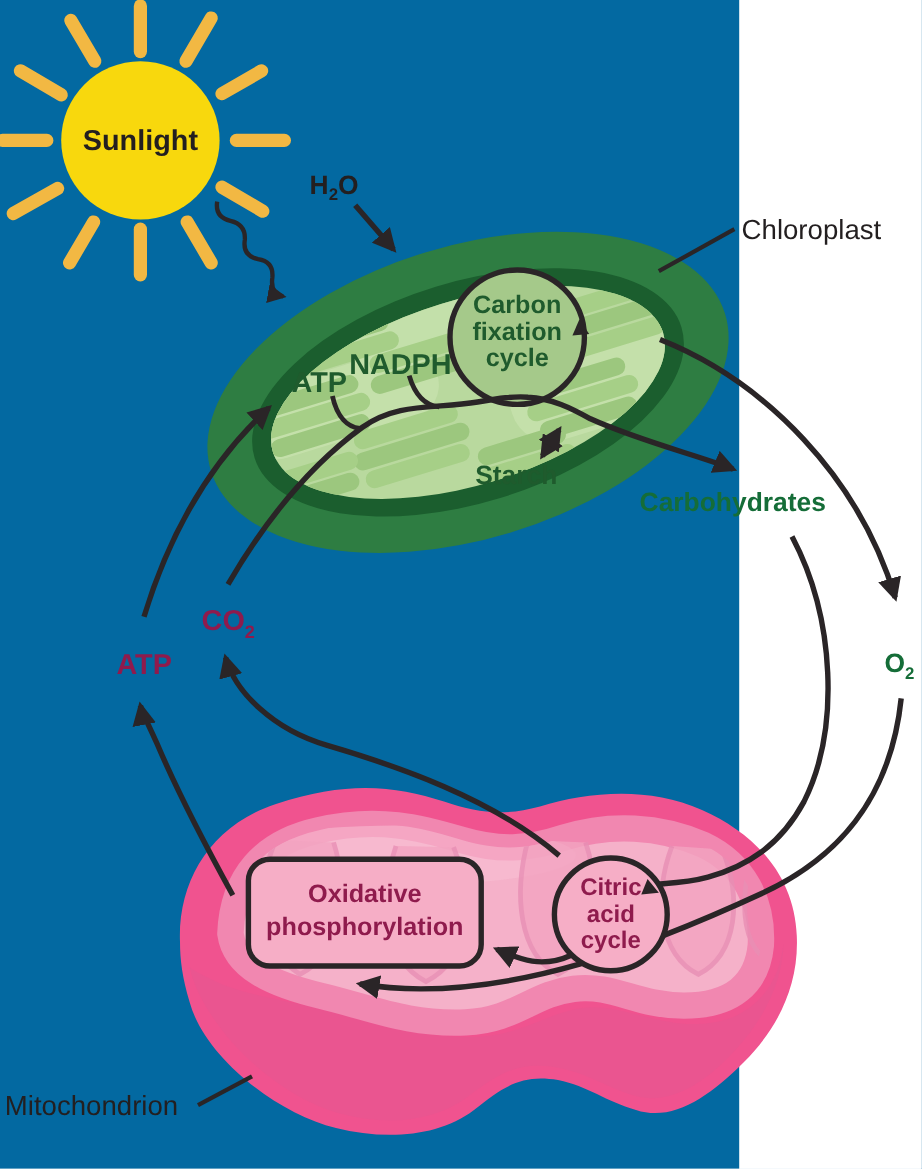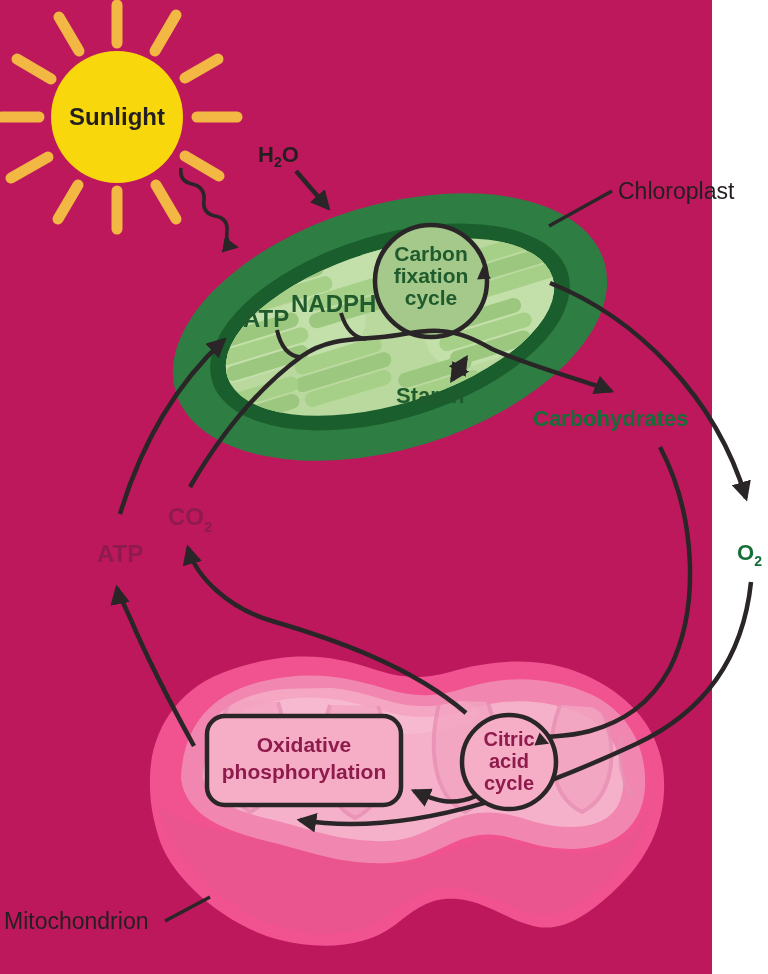--- a/index.html
+++ b/index.html
@@ -1,16 +1,16 @@
 <!DOCTYPE html>
 <html><head>
 <meta charset="utf-8">
 <style>
   html,body{margin:0;padding:0;background:#ffffff;}
-  .stage{width:712px;height:974px;position:relative;background:#be185d;}
+  .stage{width:616px;height:974px;position:relative;background:#0369a1;}
   svg{display:block;}
   text{font-family:"Liberation Sans", sans-serif;}
 </style>
 </head>
 <body>
 
 <div class="stage">
 <svg width="768" height="974" viewBox="0 0 768 974" xmlns="http://www.w3.org/2000/svg">
   <defs>
     <marker id="ah" viewBox="0 0 10 10" refX="8.2" refY="5" markerWidth="4.4" markerHeight="4.4" orient="auto-start-reverse">

